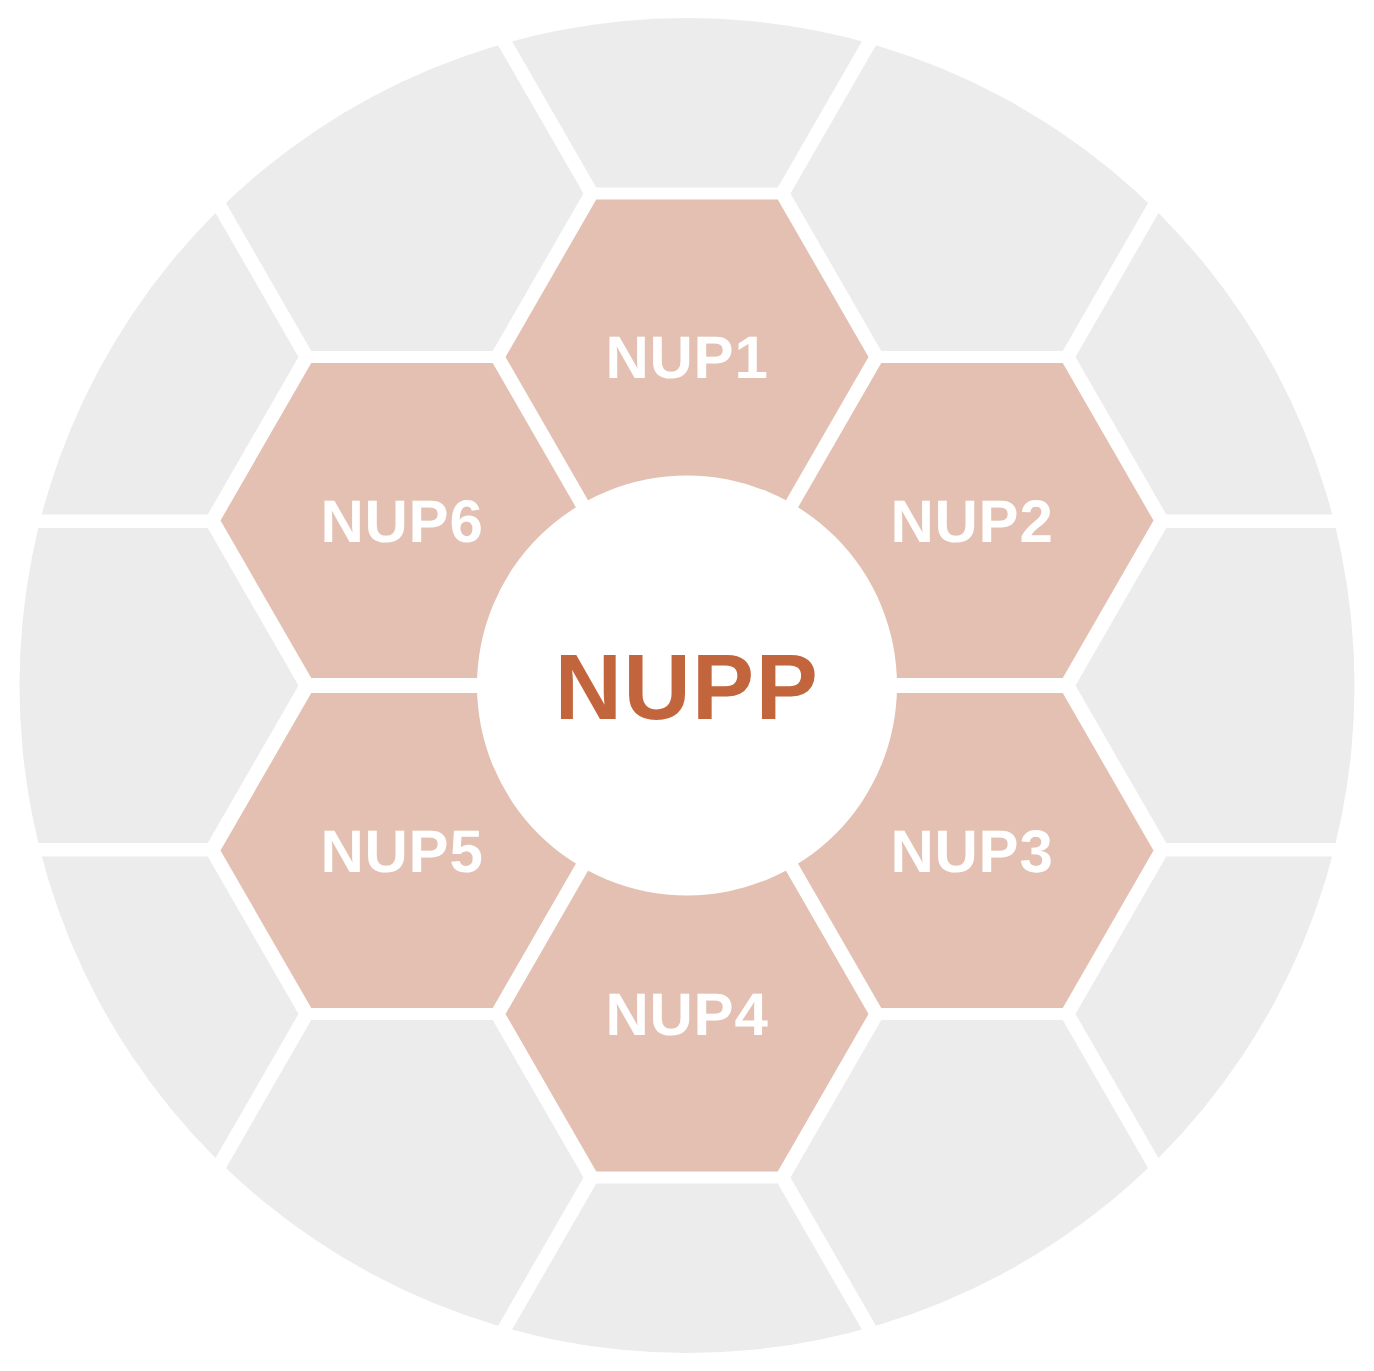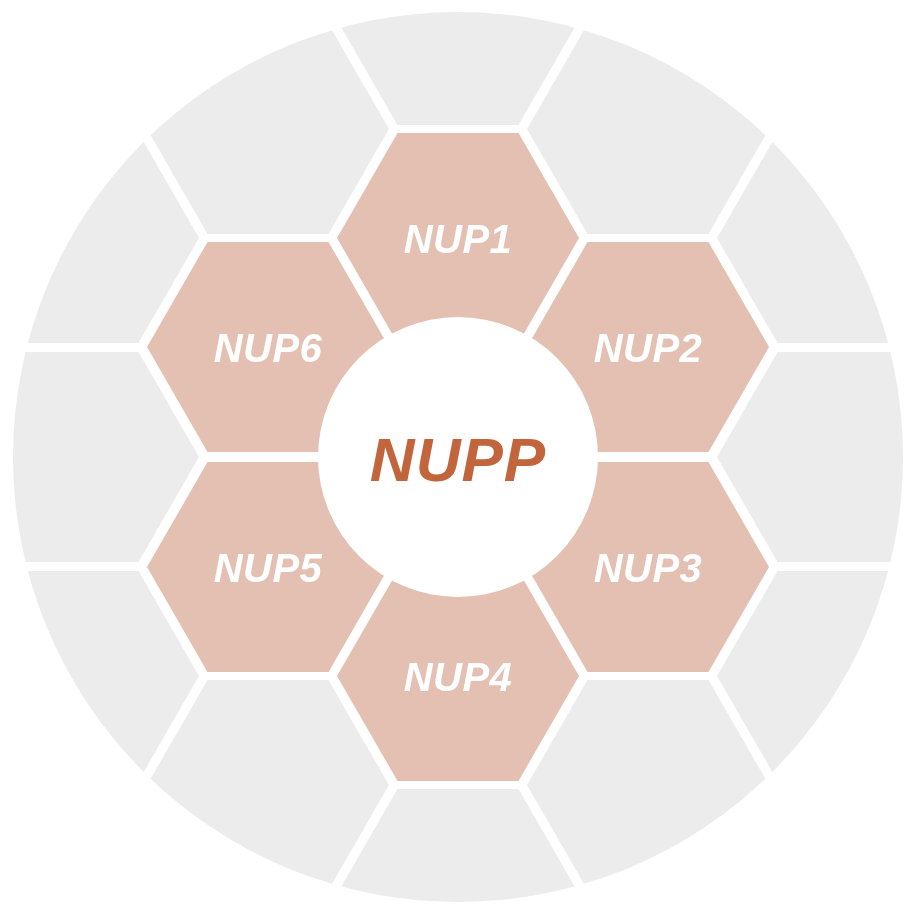--- a/index.html
+++ b/index.html
@@ -10,21 +10,20 @@
   body {
     width: 916px;
     height: 914px;
     overflow: hidden;
     font-family: "Liberation Sans", sans-serif;
   }
   #diagram-root {
     position: relative;
     width: 916px;
     height: 730px;
-    font-style: italic;
   }
   svg#honeycomb {
     display: block;
     width: 916px;
     height: 914px;
   }
   .hex-ring2 { fill: #ececec; }
   .hex-ring1 { fill: #e3c0b1; }
   .center-disc { fill: #ffffff; }
   .hex-label {

